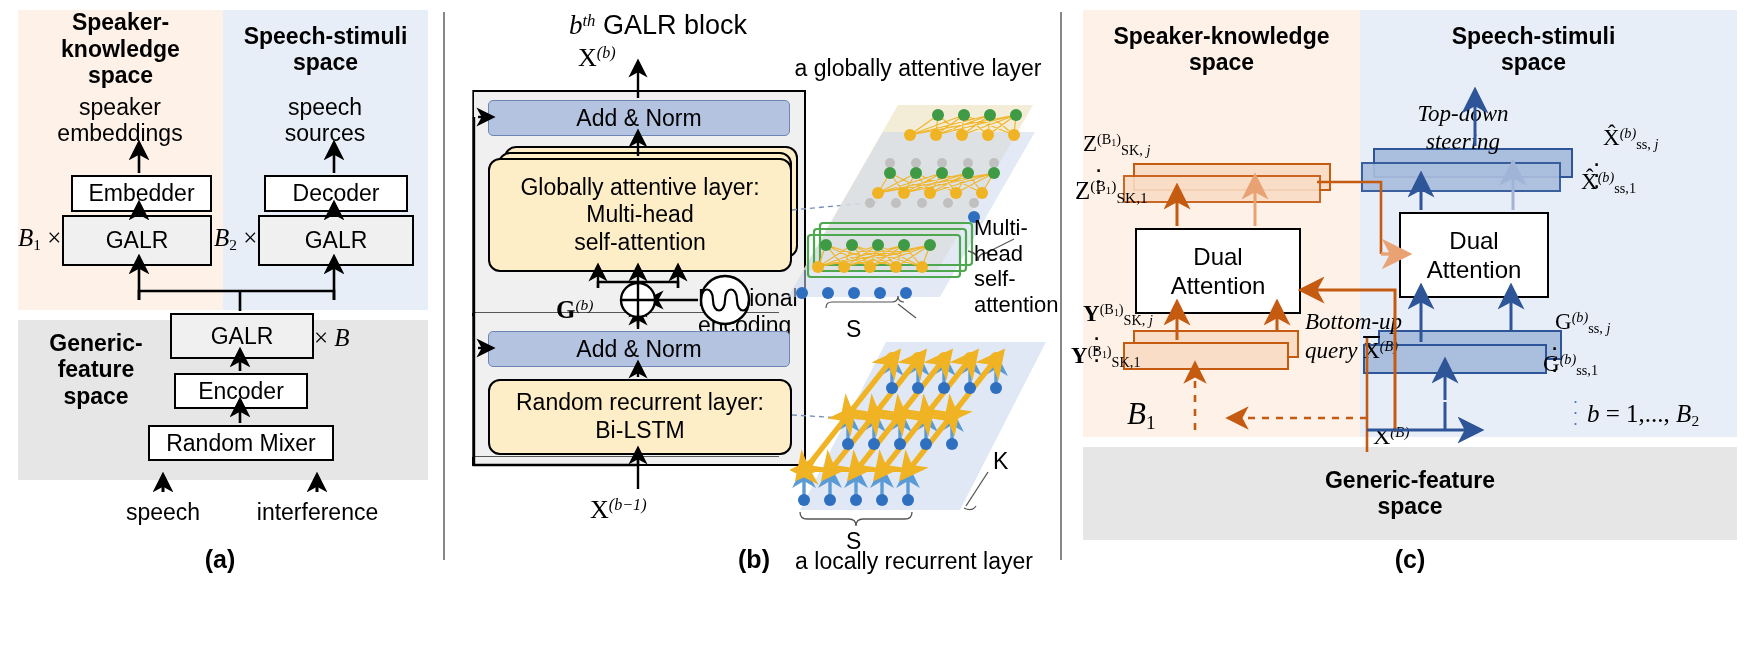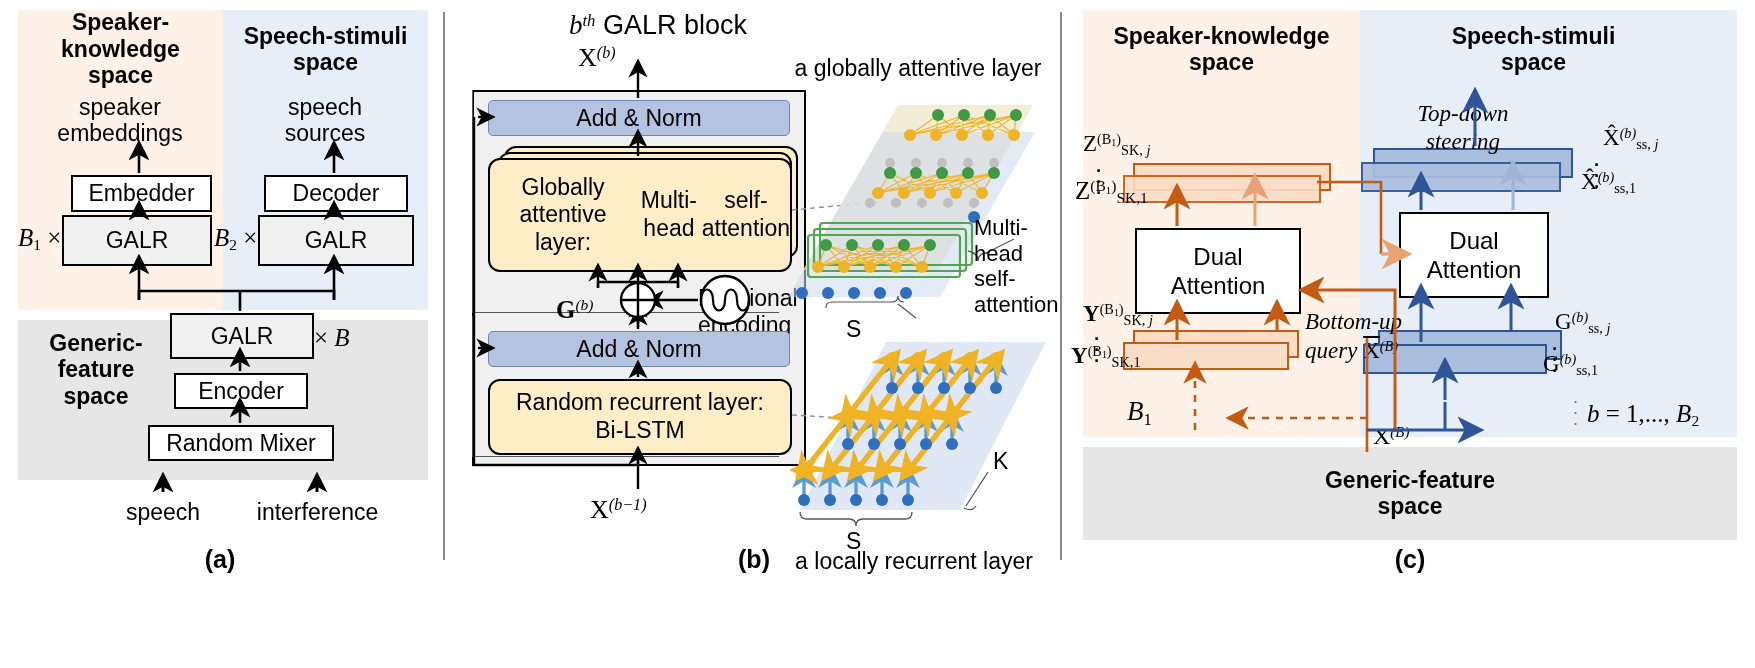--- a/index.html
+++ b/index.html
@@ -131,21 +131,21 @@
 
     <div class="abs panelbox" style="left:24px;top:90px;width:330px;height:372px;"></div>
 
     <div class="abs" style="left:24px;top:90px;width:306px;height:222px;border:1.5px solid #555;border-top:none;border-right:none;"></div>
     <div class="abs" style="left:24px;top:316px;width:306px;height:140px;border:1.5px solid #555;border-top:none;border-right:none;"></div>
 
     <div class="abs ctr box-blue lbl" style="left:40px;top:100px;width:300px;height:34px;">Add &amp; Norm</div>
 
     <div class="abs box-yellow" style="left:56px;top:146px;width:290px;height:108px;"></div>
     <div class="abs box-yellow" style="left:50px;top:152px;width:290px;height:108px;"></div>
-    <div class="abs box-yellow ctr" style="left:40px;top:158px;width:300px;height:110px;font-size:23px;line-height:1.2;">
+    <div class="abs box-yellow ctr" style="left:40px;top:158px;width:300px;height:110px;flex-direction:column;font-size:23px;line-height:1.2;">
       <span>Globally attentive layer:</span>
       <span>Multi-head</span>
       <span>self-attention</span>
     </div>
 
     <div class="abs" style="left:108px;top:295px;font-size:25px;">
       <span class="mthn" style="font-weight:bold;">G</span><span class="mth sup">(b)</span>
     </div>
 
     <div class="abs lbl" style="left:250px;top:285px;width:120px;line-height:1.18;">
@@ -454,21 +454,21 @@
     </div>
     <div class="abs dots" style="left:28px;top:326px;">
       <div>.</div>
         <div>.</div>
         <div>.</div>
     </div>
     <div class="abs" style="left:6px;top:342px;font-size:23px;">
       <span class="mthn" style="font-weight:bold;">Y</span><span class="sup mthn">(B<span style="font-size:0.7em;vertical-align:-0.25em;">1</span>)</span><span class="sub mthn">SK,1</span>
     </div>
 
-    <div class="abs mth" style="left:62px;top:396px;font-size:27px;">
+    <div class="abs mth" style="left:62px;top:396px;font-size:31px;">
       B<span class="sub">1</span>
     </div>
 
     <div class="abs bb" style="left:308px;top:148px;width:196px;height:26px;"></div>
     <div class="abs bb" style="left:296px;top:162px;width:196px;height:26px;opacity:0.92;"></div>
 
     <div class="abs" style="left:538px;top:124px;font-size:23px;">
       <span class="mthn">X̂</span><span class="sup mth">(b)</span><span class="sub mthn">ss,<span class="mth"> j</span></span>
     </div>
     <div class="abs dots" style="left:528px;top:152px;">

